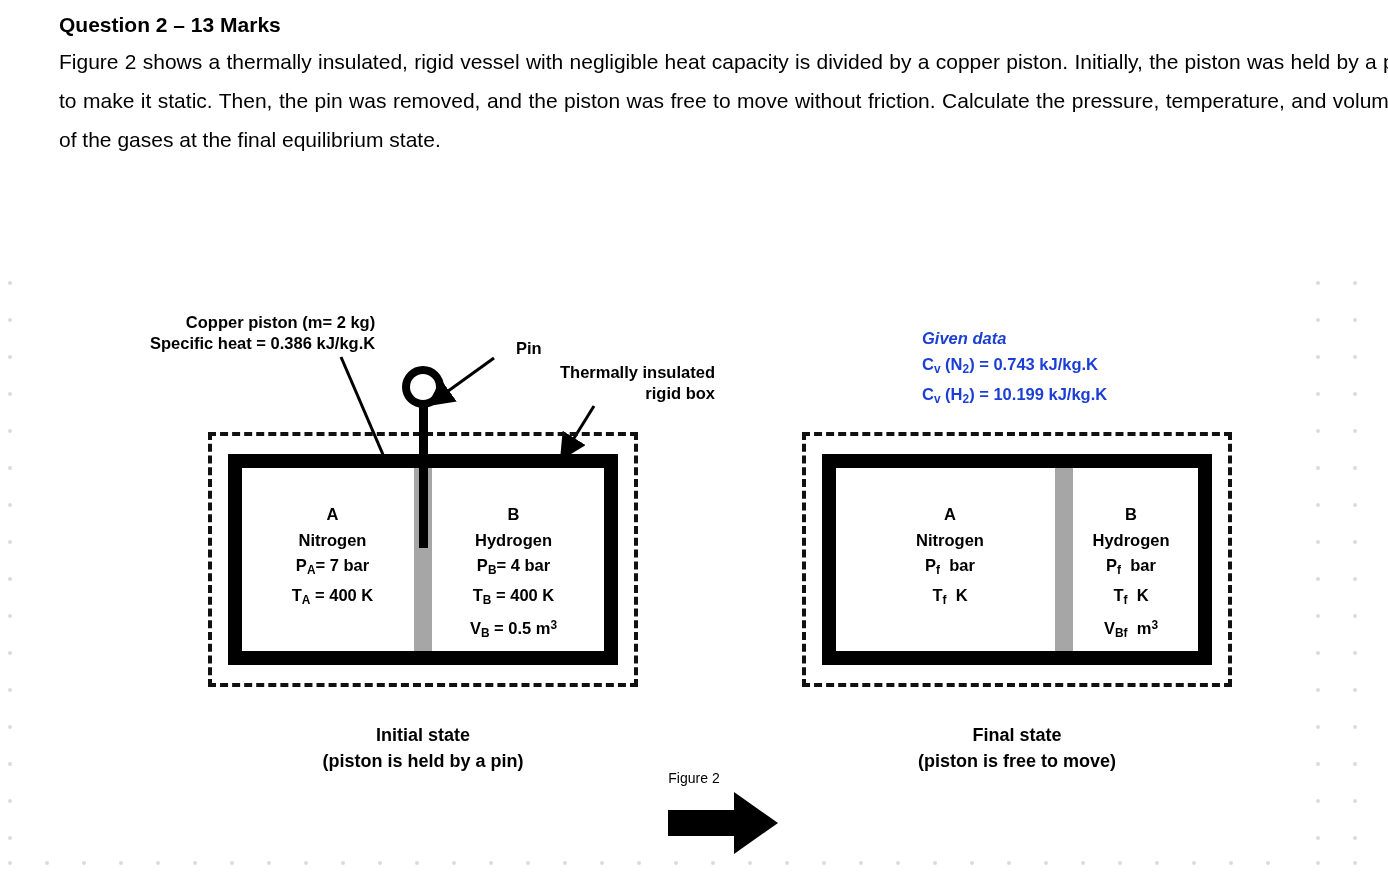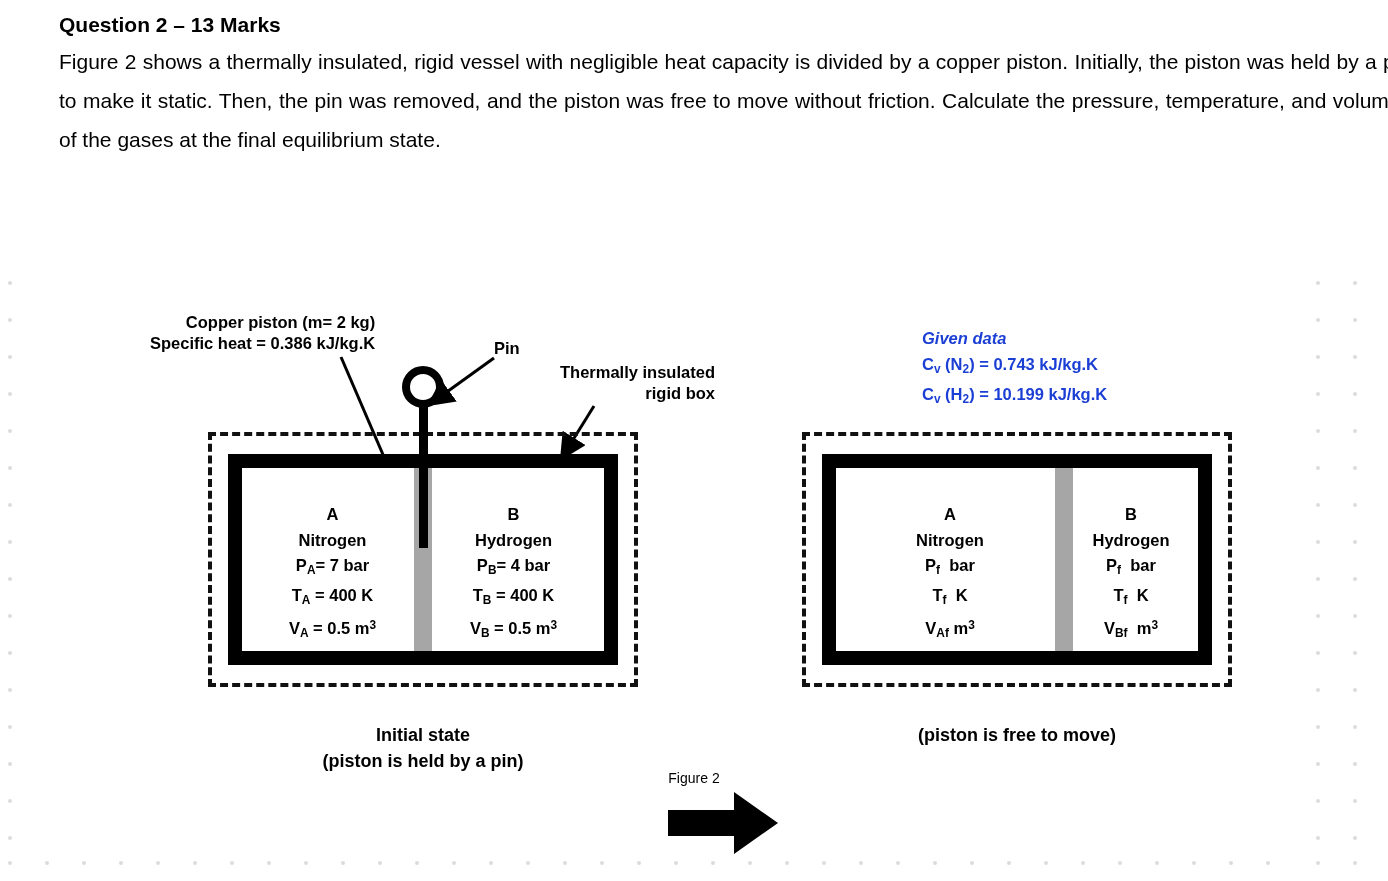--- a/index.html
+++ b/index.html
@@ -271,21 +271,21 @@
   <div id="question-body">Figure 2 shows a thermally insulated, rigid vessel with negligible heat capacity is divided by a copper piston. Initially, the piston was held by a pin to make it static. Then, the pin was removed, and the piston was free to move without friction. Calculate the pressure, temperature, and volumes of the gases at the final equilibrium state.</div>
 </div>
 
 <div id="figure-area">
 
   <div class="callout abs" style="left:150px; top:62px;">
     <div>Copper piston (m= 2 kg)</div>
     <div>Specific heat = 0.386 kJ/kg.K</div>
   </div>
 
-  <div class="callout abs" style="left:494px; top:88px;">Pin</div>
+  <div class="callout abs" style="left:516px; top:88px;">Pin</div>
 
   <div class="callout abs" style="left:560px; top:112px;">
     <div>Thermally insulated</div>
     <div>rigid box</div>
   </div>
 
   <svg class="abs" style="left:0; top:0;" width="1388" height="600">
     <defs>
       <marker id="arrowhead" markerWidth="9" markerHeight="9" refX="2" refY="4.5" orient="auto">
         <path d="M0,0 L9,4.5 L0,9 z" fill="#000"></path>
@@ -308,21 +308,20 @@
   <div class="vessel" style="left:208px; top:182px;">
     <div class="dashed-box"></div>
     <div class="wall-box">
       <div class="cavity">
         <div class="piston" style="left:50%; margin-left:-9px;"></div>
         <div class="gas-label" style="left:0; width:50%;">
           <div>A</div>
           <div>Nitrogen</div>
           <div>P<sub>A</sub>= 7 bar</div>
           <div>T<sub>A</sub> = 400 K</div>
-          <div>V<sub>A</sub> = 0.5 m<sup>3</sup></div>
         </div>
         <div class="gas-label" style="left:50%; width:50%;">
           <div>B</div>
           <div>Hydrogen</div>
           <div>P<sub>B</sub>= 4 bar</div>
           <div>T<sub>B</sub> = 400 K</div>
           <div>V<sub>B</sub> = 0.5 m<sup>3</sup></div>
         </div>
       </div>
     </div>
@@ -343,31 +342,31 @@
   <div class="vessel" style="left:802px; top:182px;">
     <div class="dashed-box"></div>
     <div class="wall-box">
       <div class="cavity">
         <div class="piston" style="left:63%; margin-left:-9px;"></div>
         <div class="gas-label" style="left:0; width:63%;">
           <div>A</div>
           <div>Nitrogen</div>
           <div>P<sub>f</sub>&nbsp; bar</div>
           <div>T<sub>f</sub>&nbsp; K</div>
-          <div>V<sub>Af</sub> m<sup>3</sup></div>
         </div>
         <div class="gas-label" style="left:63%; width:37%;">
           <div>B</div>
           <div>Hydrogen</div>
           <div>P<sub>f</sub>&nbsp; bar</div>
           <div>T<sub>f</sub>&nbsp; K</div>
           <div>V<sub>Bf</sub>&nbsp; m<sup>3</sup></div>
         </div>
       </div>
     </div>
   </div>
 
   <div class="state-caption" style="left:802px; top:472px;">
+    <div>Final state</div>
     <div>(piston is free to move)</div>
   </div>
 
   <div id="figure-caption">Figure 2</div>
 </div>
 
 </body></html>

